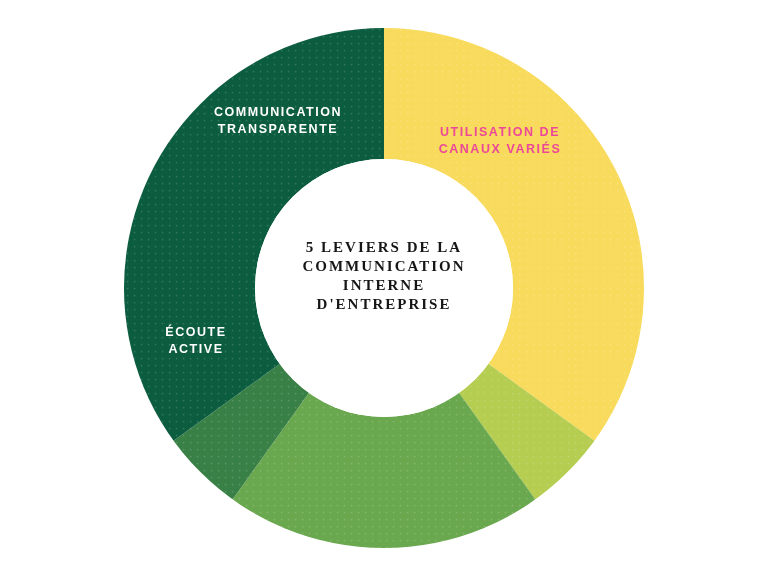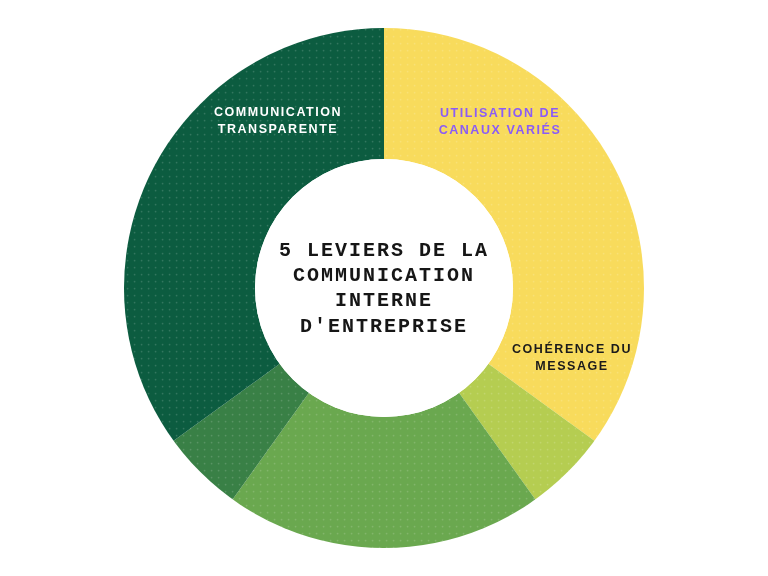--- a/index.html
+++ b/index.html
@@ -64,23 +64,23 @@
     width: 192px;
   }
 
   #center-text {
     position: absolute;
     left: 259px;
     top: 238px;
     width: 250px;
     text-align: center;
     color: #161616;
-    font-family: Liberation Mono, monospace;
+    font-family: Liberation Serif, serif;
     font-weight: bold;
-    font-size: 20px;
+    font-size: 15px;
     letter-spacing: 2.0px;
     line-height: 1.26;
     white-space: pre-line;
     pointer-events: none;
   }
 </style>
 </head>
 <body>
 
 <div id="infographic" style="background: rgb(255, 255, 255);">
@@ -107,27 +107,27 @@
       <path d="M 384 288 L 219.5 517.8 A 280 280 0 0 1 117.8 481.3 Z" fill="#398046"></path>
 
       <path d="M 384 288 L 117.8 481.3 A 280 280 0 0 1 384 8 Z" fill="#0c5c40"></path>
 
       <circle cx="384" cy="288" r="260" fill="url(#dots)"></circle>
     </g>
 
     <circle cx="384" cy="288" r="129" fill="#ffffff"></circle>
   </svg>
 
-  <div class="seg-label dark" id="label-utilisation" style="color: #8b5cf6;">UTILISATION DE
+  <div class="seg-label dark" id="label-utilisation" style="color: #ec4899; margin-top: 19px;">UTILISATION DE
 CANAUX VARIÉS</div>
 
-  <div class="seg-label dark" id="label-coherence" style="color: rgb(27, 27, 27);">COHÉRENCE DU
-MESSAGE</div>
 
 
+  <div class="seg-label light" id="label-ecoute" style="color: rgb(255, 255, 255);">ÉCOUTE
+ACTIVE</div>
 
   <div class="seg-label light" id="label-transparente" style="color: rgb(255, 255, 255);">COMMUNICATION
 TRANSPARENTE</div>
 
   <div id="center-text">5 LEVIERS DE LA
 COMMUNICATION
 INTERNE
 D'ENTREPRISE</div>
 
 </div>

